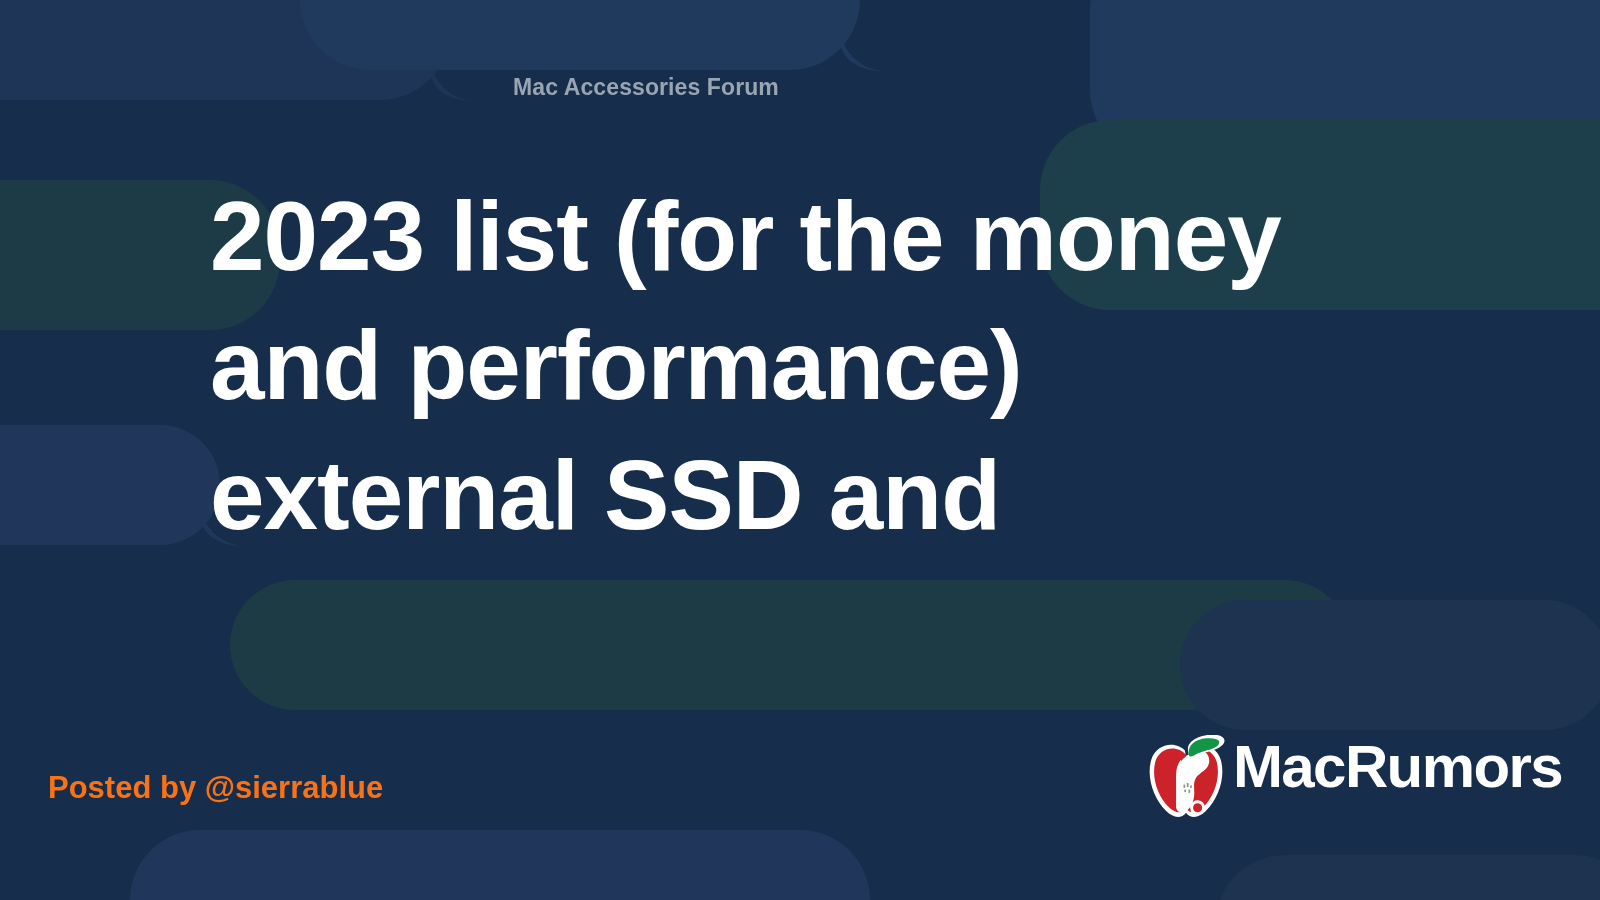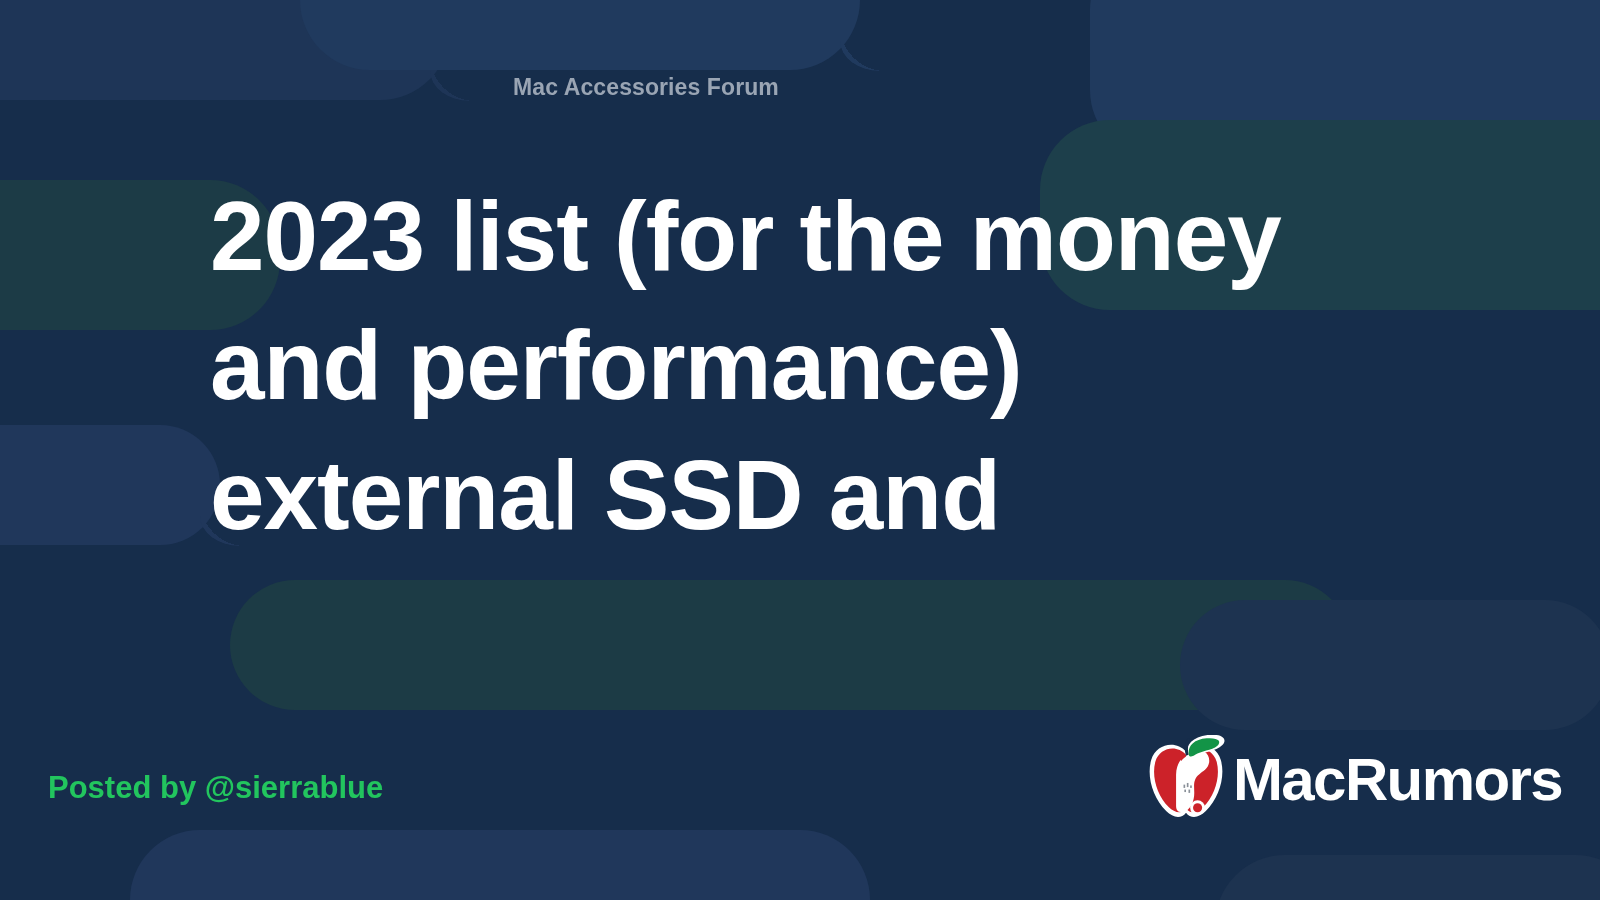--- a/index.html
+++ b/index.html
@@ -103,31 +103,30 @@
     letter-spacing:-1px;
     word-wrap:break-word;
   }
 
   #posted-by {
     position:absolute;
     left:48px;
     top:770px;
     font-size:31px;
     font-weight:bold;
-    color:#22c55e;
+    color:#f97316;
   }
 
   
   #macrumors-logo {
     position:absolute;
     right:38px;
     top:735px;
     height:86px;
     display:flex;
-    align-items:center;
     gap:5px;
   }
   #apple-mark { width:84px; height:86px; display:block; flex:none; }
   #macrumors-wordmark {
     font-size:60px;
     font-weight:bold;
     color:#ffffff;
     letter-spacing:-1.6px;
     line-height:1;
     white-space:nowrap;

